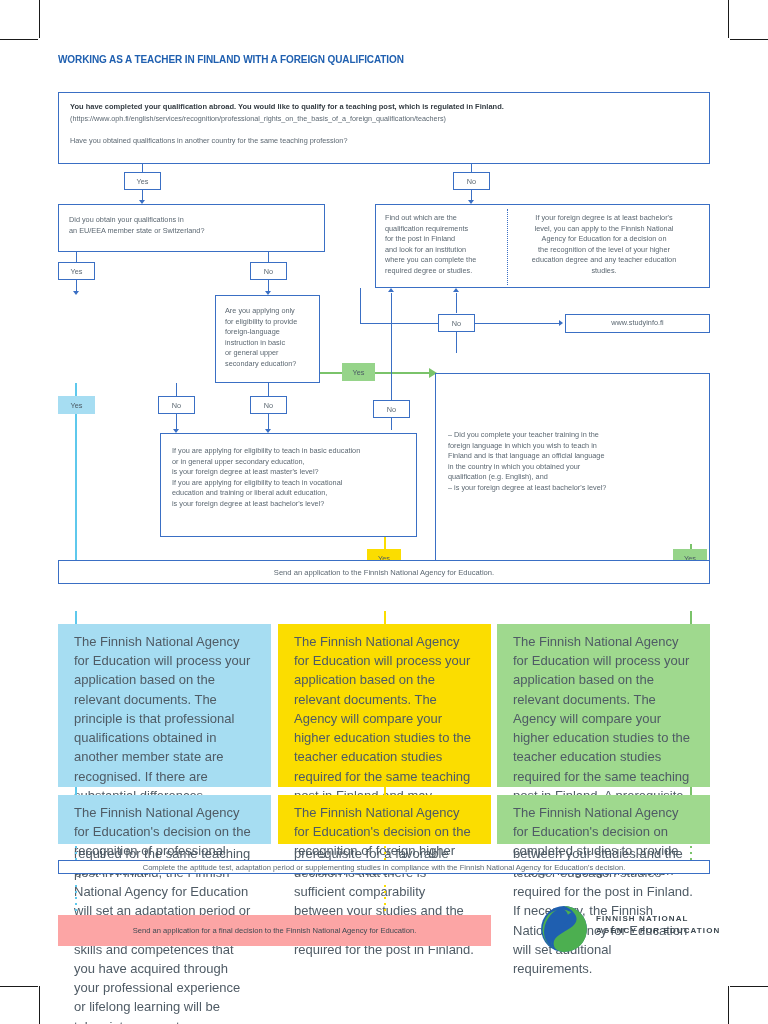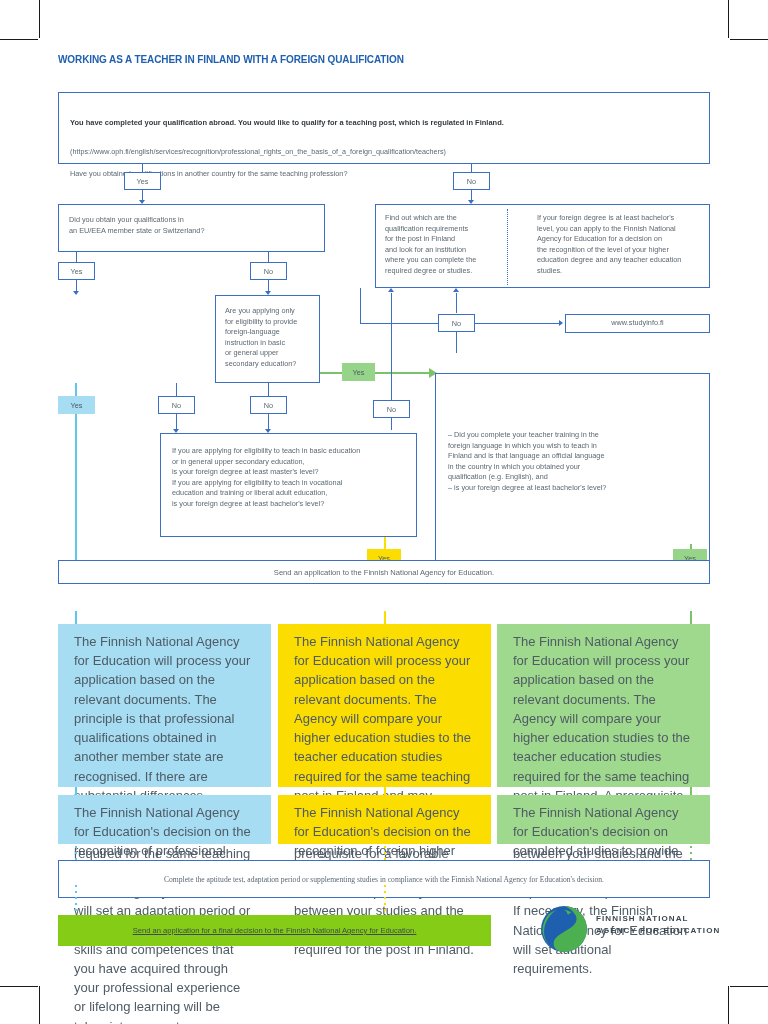--- a/index.html
+++ b/index.html
@@ -78,23 +78,23 @@
   .blk.cyan{ background:#a6ddf2; }
   .blk.yellow{ background:#fbdd00; }
   .blk.green{ background:#9fd98e; }
 
   .centerbar{
     position:absolute; border:1px solid #3a6fc4; background:#fff;
     display:flex; align-items:center; justify-content:center;
     font-size:7.6px; color:#5c6872;
   }
   .greenbar{
-    position:absolute; background:#84cc16;
+    position:absolute; background:#fca5a5;
     display:flex; align-items:center; justify-content:center;
-    font-size:7.6px; color:#3f4a52;text-decoration:underline;
+    font-size:7.6px; color:#3f4a52;
   }
 
   .vdiv{ position:absolute; width:0; border-left:1px dotted #3a6fc4; }
 
   
   .logo{ position:absolute; left:538px; top:903px; width:172px; height:52px; }
   .logotext{ position:absolute; left:596px; top:913px; font-size:8px; letter-spacing:1.1px;
              line-height:1.5; color:#3c4850; font-weight:bold; }
 </style>
 </head>
@@ -107,22 +107,22 @@
   <div class="crop h" style="left:730px;top:39px;"></div>
   <div class="crop v" style="left:728px;top:0px;"></div>
   <div class="crop h" style="left:0px;  top:986px;"></div>
   <div class="crop v" style="left:39px; top:986px;"></div>
   <div class="crop h" style="left:730px;top:986px;"></div>
   <div class="crop v" style="left:728px;top:986px;"></div>
 
   <div class="title">WORKING AS A TEACHER IN FINLAND WITH A FOREIGN QUALIFICATION</div>
 
   <div class="box" style="left:58px; top:92px; width:652px; height:72px; padding:9px 11px;">
-    <div style="font-weight:bold;color:#333b42;font-size:7.5px;margin-top:16px;">You have completed your qualification abroad. You would like to qualify for a teaching post, which is regulated in Finland.</div>
-    <div style="font-size:7.2px;margin-top:18px;">(https://www.oph.fi/english/services/recognition/professional_rights_on_the_basis_of_a_foreign_qualification/teachers)</div>
+    <div style="font-weight:bold;color:#333b42;font-size:7.5px;">You have completed your qualification abroad. You would like to qualify for a teaching post, which is regulated in Finland.</div>
+    <div style="font-size:7.2px;margin-top:1px;">(https://www.oph.fi/english/services/recognition/professional_rights_on_the_basis_of_a_foreign_qualification/teachers)</div>
     <div style="font-size:7.3px;margin-top:12px;">Have you obtained qualifications in another country for the same teaching profession?</div>
   </div>
 
   <div class="ln v" style="left:142px; top:164px; height:8px;"></div>
   <div class="tag" style="left:124px; top:172px; width:37px;">Yes</div>
   <div class="ln v" style="left:142px; top:190px; height:12px;"></div>
   <div class="arr down" style="left:139px; top:200px;"></div>
 
   <div class="ln v" style="left:471px; top:164px; height:8px;"></div>
   <div class="tag" style="left:453px; top:172px; width:37px;">No</div>
@@ -171,21 +171,21 @@
   <div class="arr right green" style="left:429px; top:368px;"></div>
 
   <div class="box" style="left:375px; top:204px; width:335px; height:84px; padding:0;">
     <div style="position:absolute;left:0;top:0;width:130px;height:100%;padding:8px 9px;white-space:pre-line;">Find out which are the
 qualification requirements
 for the post in Finland
 and look for an institution
 where you can complete the
 required degree or studies.</div>
     <div class="vdiv" style="left:131px; top:4px; height:76px;"></div>
-    <div style="position:absolute;left:152px;top:0;width:196px;height:100%;padding:8px 9px;white-space:pre-line;">If your foreign degree is at least bachelor's
+    <div style="position:absolute;left:130px;top:0;width:196px;height:100%;padding:8px 9px;white-space:pre-line;text-align:center;">If your foreign degree is at least bachelor's
 level, you can apply to the Finnish National
 Agency for Education for a decision on
 the recognition of the level of your higher
 education degree and any teacher education
 studies.</div>
   </div>
 
   <div class="ln v" style="left:360px; top:288px; height:36px;"></div>
   <div class="ln h" style="left:360px; top:323px; width:200px;"></div>
   <div class="arr right" style="left:559px; top:320px;"></div>
@@ -243,21 +243,21 @@
   <div class="ln green" style="left:690px; top:787px; height:8px;"></div>
 
   <div class="blk cyan" style="left:58px;  top:795px; width:213px; height:49px;">The Finnish National Agency for Education's decision on the recognition of professional qualifications</div>
   <div class="blk yellow" style="left:278px; top:795px; width:213px; height:49px;">The Finnish National Agency for Education's decision on the recognition of foreign higher education studies</div>
   <div class="blk green" style="left:497px; top:795px; width:213px; height:49px;">The Finnish National Agency for Education's decision on completed studies to provide foreign-language instruction</div>
 
   <div class="dot cyan" style="left:75px;  top:846px; height:14px;"></div>
   <div class="dot yellow" style="left:384px; top:846px; height:14px;"></div>
   <div class="dot green" style="left:690px; top:846px; height:14px;"></div>
 
-  <div class="centerbar" style="left:58px; top:860px; width:652px; height:38px;font-family:Liberation Serif, serif;">Complete the aptitude test, adaptation period or supplementing studies in compliance with the Finnish National Agency for Education's decision.</div>
+  <div class="centerbar" style="left:58px; top:860px; width:652px; height:14px;">Complete the aptitude test, adaptation period or supplementing studies in compliance with the Finnish National Agency for Education's decision.</div>
 
   <div class="dot cyan" style="left:75px;  top:885px; height:28px;"></div>
   <div class="dot yellow" style="left:384px; top:885px; height:28px;"></div>
 
   <div class="greenbar" style="left:58px; top:915px; width:433px; height:31px;">Send an application for a final decision to the Finnish National Agency for Education.</div>
 
   <div class="logo">
     <svg width="52" height="52" viewBox="0 0 100 100">
       <circle cx="50" cy="50" r="44" fill="#1f5fb0"></circle>
       <path d="M50 6 C72 6 94 24 94 50 C94 76 74 94 50 94 C38 94 30 88 30 78 C30 64 48 58 62 48 C74 40 78 30 70 20 C64 12 56 8 50 6 Z" fill="#4caf50"></path>

